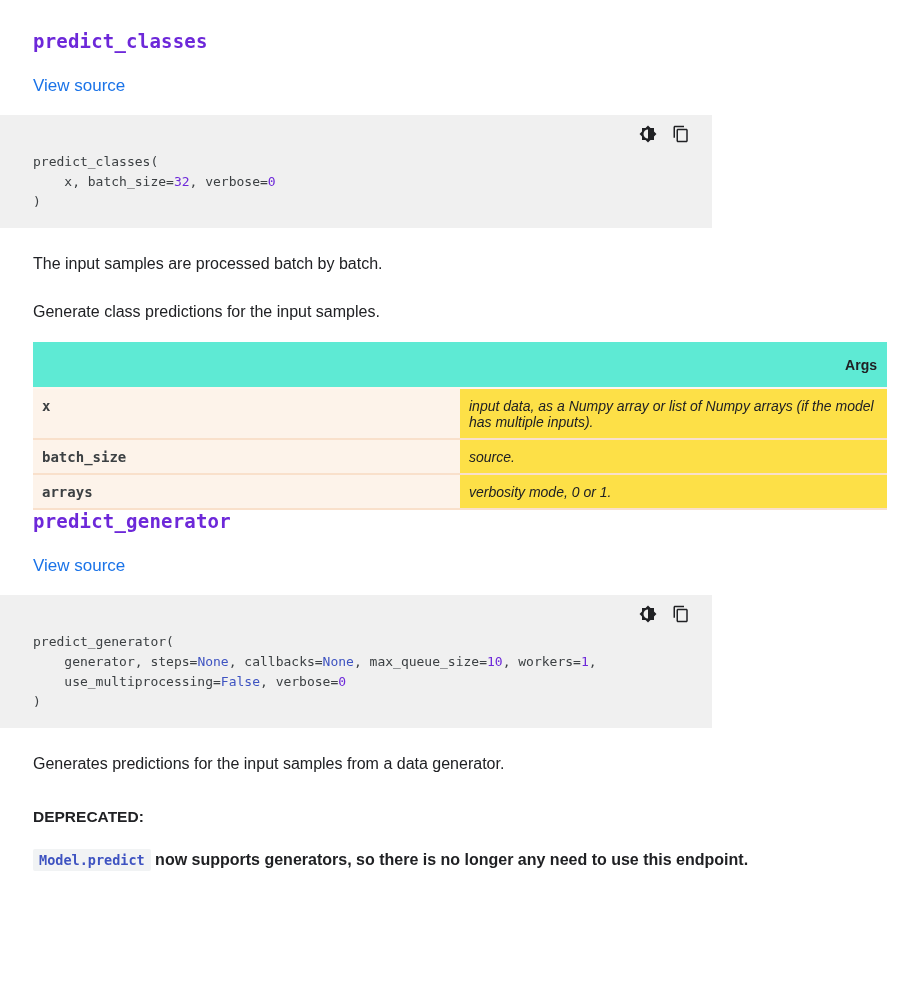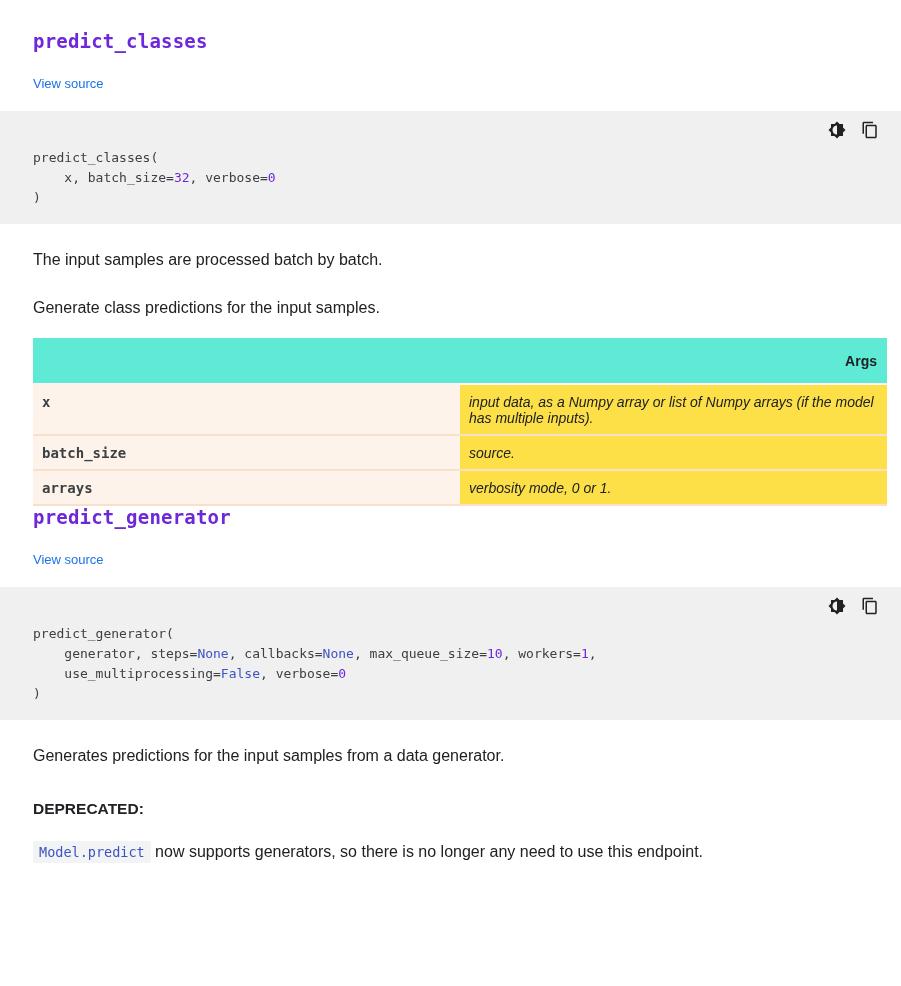--- a/index.html
+++ b/index.html
@@ -18,30 +18,30 @@
     font-family: "DejaVu Sans Mono", monospace;
     font-size: 19px;
     font-weight: bold;
     color: #6d28d9;
     letter-spacing: 0.2px;
     margin: 0 0 0 33px;
   }
   .view-source {
     display: inline-block;
     margin: 24px 0 0 33px;
-    font-size: 13px;
+    font-size: 17px;
     color: #1a73e8;
     text-decoration: none;
     cursor: pointer;
   }
 
   .code-block {
     position: relative;
     background: #f0f0f0;
-    width: 901px;
+    width: 712px;
     margin-top: 19px;
     padding: 10px 0 16px 0;
   }
   .code-toolbar {
     display: flex;
     justify-content: flex-end;
     gap: 15px;
     padding-right: 22px;
     height: 18px;
     margin-bottom: 9px;
@@ -110,20 +110,21 @@
   .deprecated-label {
     font-size: 15.5px;
     font-weight: bold;
     color: #202124;
     margin: 32px 33px 0 33px;
   }
   .deprecated-line {
     font-size: 16px;
     line-height: 24px;
     margin: 22px 33px 0 33px;
+    font-weight: bold;
   }
   .inline-code {
     font-family: "DejaVu Sans Mono", monospace;
     font-size: 13.5px;
     color: #3e53c1;
     background: #f1f3f4;
     padding: 3px 6px 3px 6px;
     border-radius: 2px;
     text-decoration: none;
     cursor: pointer;

